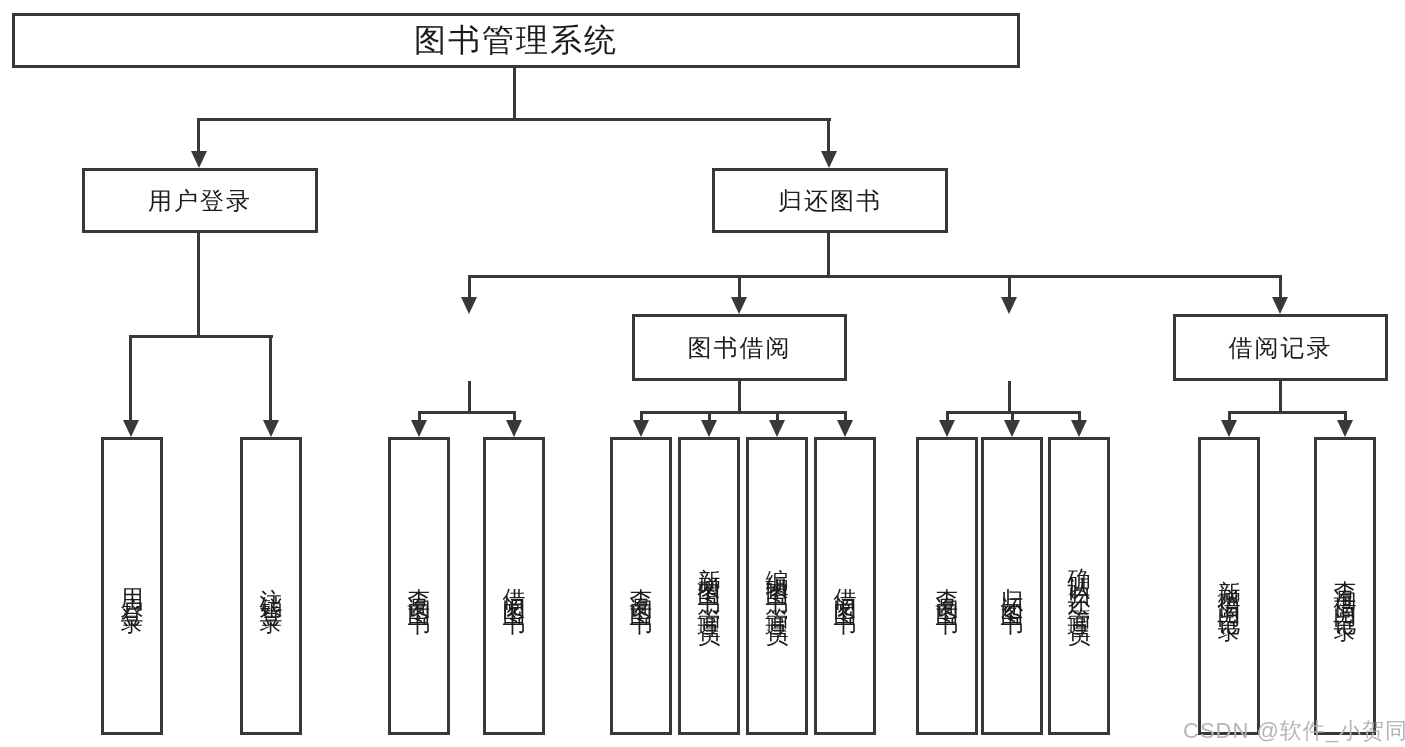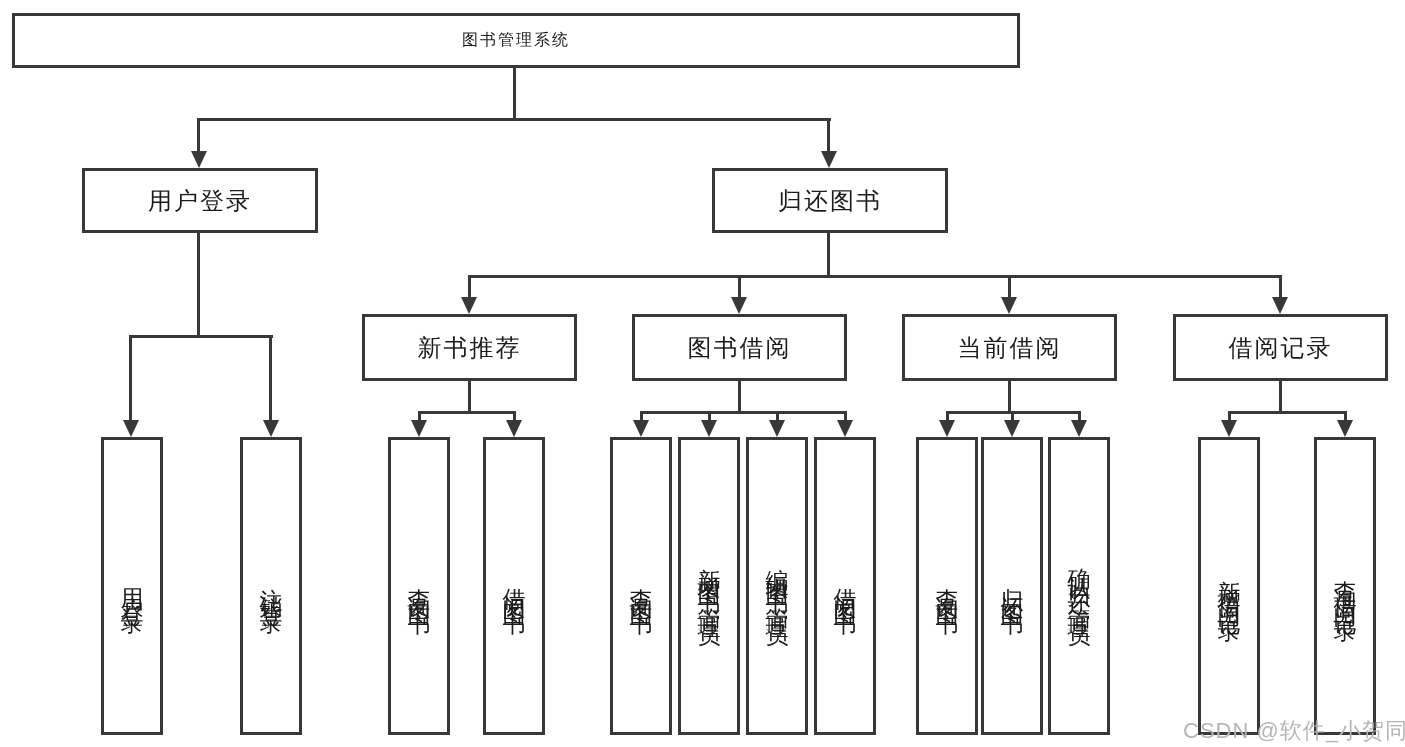--- a/index.html
+++ b/index.html
@@ -14,21 +14,21 @@
     position:absolute;
     box-sizing:border-box;
     border:3px solid var(--line);
     background:#fff;
     display:flex;
     align-items:center;
     justify-content:center;
     text-align:center;
   }
   .htext{font-size:24px;letter-spacing:2px;}
-  .root-text{font-size:16px;letter-spacing:2px;}
+  .root-text{font-size:32px;letter-spacing:2px;}
   .leaf{align-items:center;justify-content:center;}
   .vtext{
     writing-mode:vertical-rl;
     text-orientation:mixed;
     font-size:23px;
     letter-spacing:8px;
     line-height:1;
   }
   .hl{position:absolute;height:3px;background:var(--line);}
   .vl{position:absolute;width:3px;background:var(--line);}
@@ -57,31 +57,25 @@
   </div>
 
   <div class="box" style="left:82px;top:168px;width:236px;height:65px;">
     <span class="htext">用户登录</span>
   </div>
 
   <div class="box" style="left:712px;top:168px;width:236px;height:65px;">
     <span class="htext">归还图书</span>
   </div>
 
-  <div class="box" style="left:362px;top:314px;width:215px;height:67px;">
-    <span class="htext">新书推荐</span>
-  </div>
 
   <div class="box" style="left:632px;top:314px;width:215px;height:67px;text-align:right;">
     <span class="htext">图书借阅</span>
   </div>
 
-  <div class="box" style="left:902px;top:314px;width:215px;height:67px;">
-    <span class="htext">当前借阅</span>
-  </div>
 
   <div class="box" style="left:1173px;top:314px;width:215px;height:67px;">
     <span class="htext">借阅记录</span>
   </div>
 
   <div class="box leaf" style="left:101px;top:437px;width:62px;height:298px;">
     <span class="vtext">用户登录</span>
   </div>
 
   <div class="box leaf" style="left:240px;top:437px;width:62px;height:298px;">

